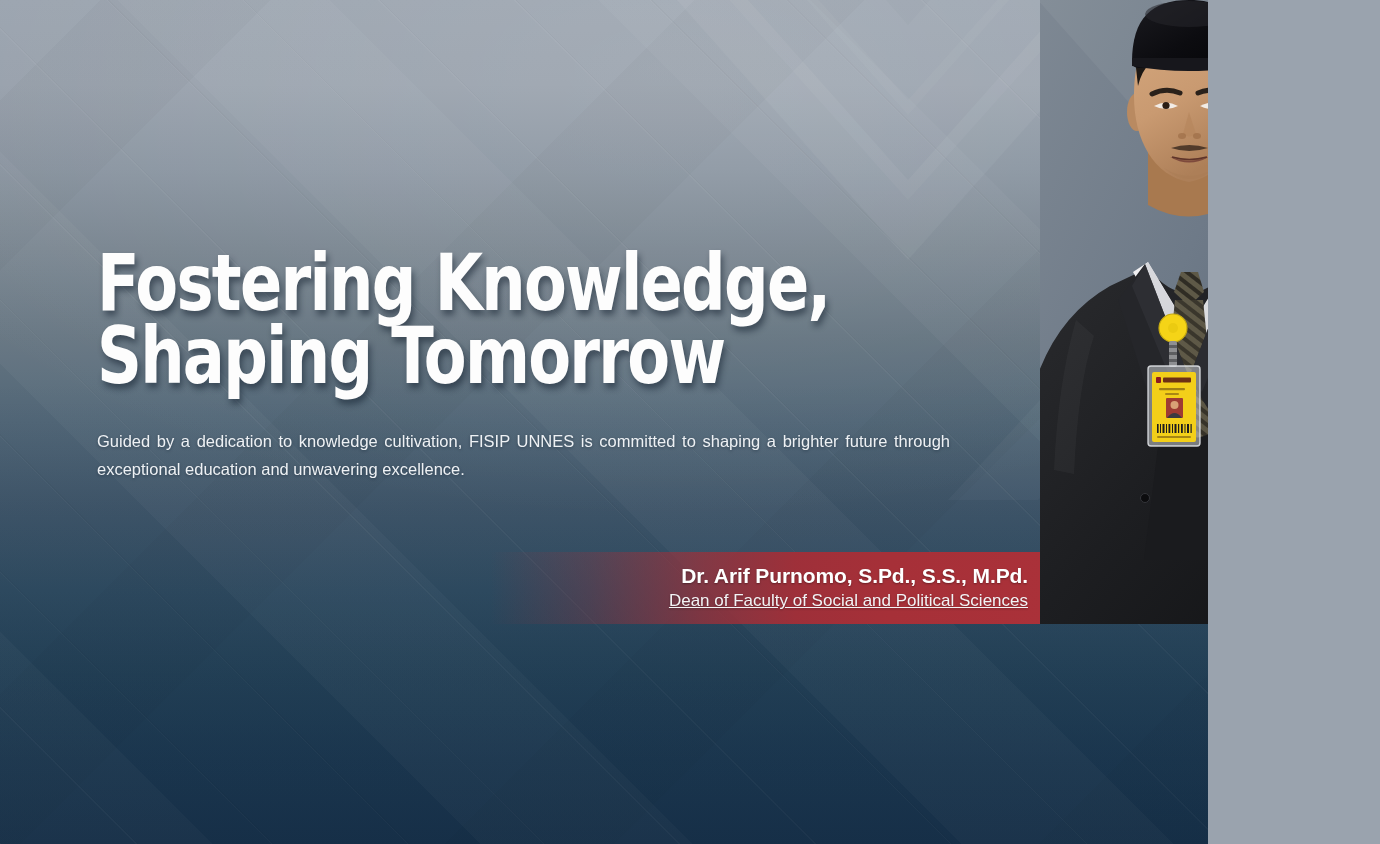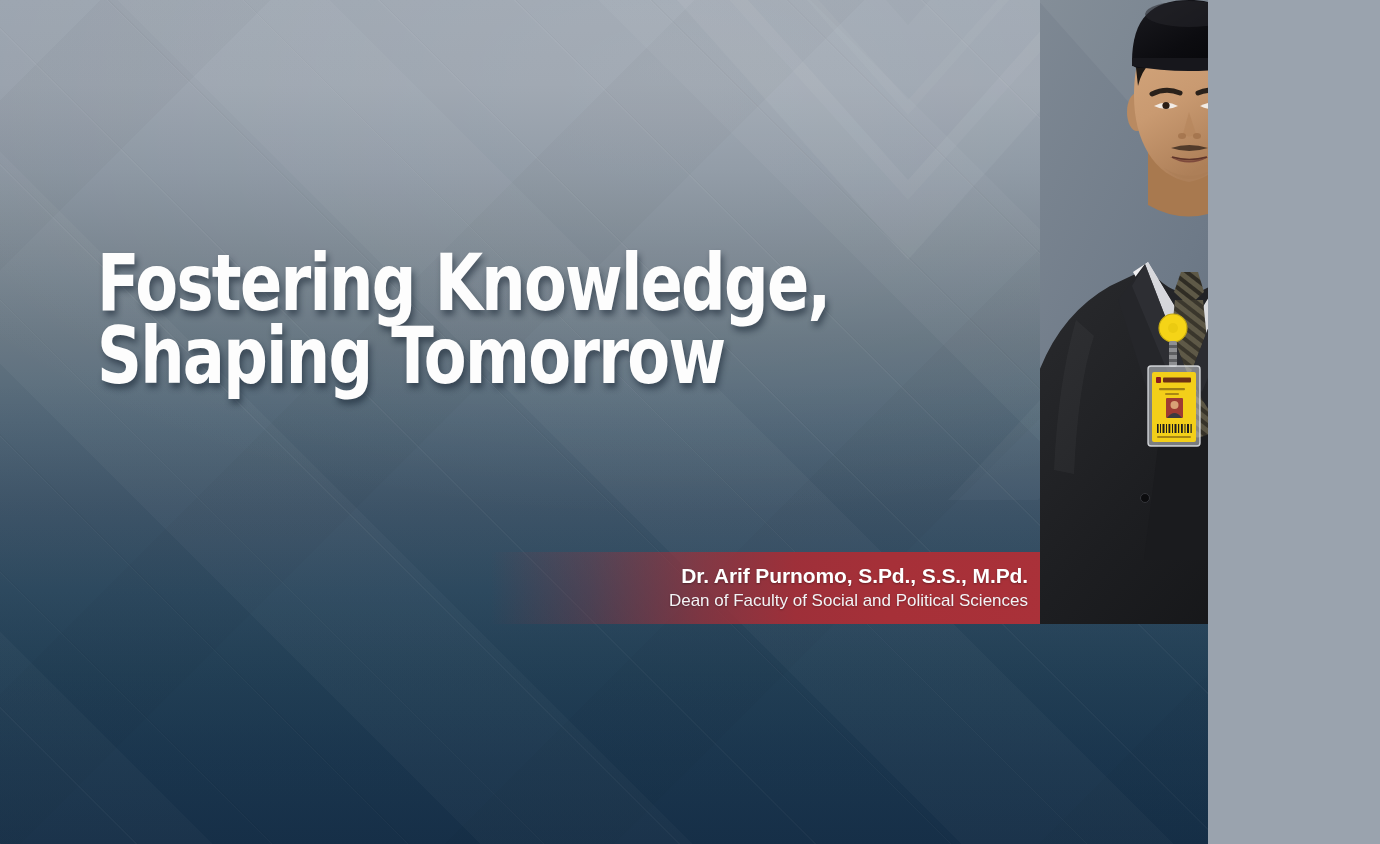--- a/index.html
+++ b/index.html
@@ -142,20 +142,21 @@
     text-shadow:0 1px 2px rgba(0,0,0,0.35);
     white-space:nowrap;
   }
   .name-banner .role {
     color:#f3f3f5;
     font-size:17px;
     line-height:1.35;
     margin-top:2px;
     text-shadow:0 1px 2px rgba(0,0,0,0.30);
     white-space:nowrap;
+    text-decoration:underline;
   }
 
   
   .portrait {
     position:absolute;
     left:1040px; top:0px;
     width:298px; height:624px;
     z-index:8;
     overflow:hidden;
   }
@@ -181,20 +182,24 @@
     </svg>
   </div>
 
   <div class="bg-vignette"></div>
 
   <div class="content">
     <h1 class="headline">
       <span class="ln">Fostering Knowledge,</span>
       <span class="ln">Shaping Tomorrow</span>
     </h1>
+    <div class="subcopy">
+      <span>Guided by a dedication to knowledge cultivation, FISIP UNNES is committed to shaping a</span>
+      <span class="last">brighter future through exceptional education and unwavering excellence.</span>
+    </div>
   </div>
 
   <div class="name-banner">
     <div class="nm">Dr. Arif Purnomo, S.Pd., S.S., M.Pd.</div>
     <div class="role">Dean of Faculty of Social and Political Sciences</div>
   </div>
 
   <div class="portrait">
     <svg viewBox="0 0 298 624" preserveAspectRatio="none">
       <defs>

